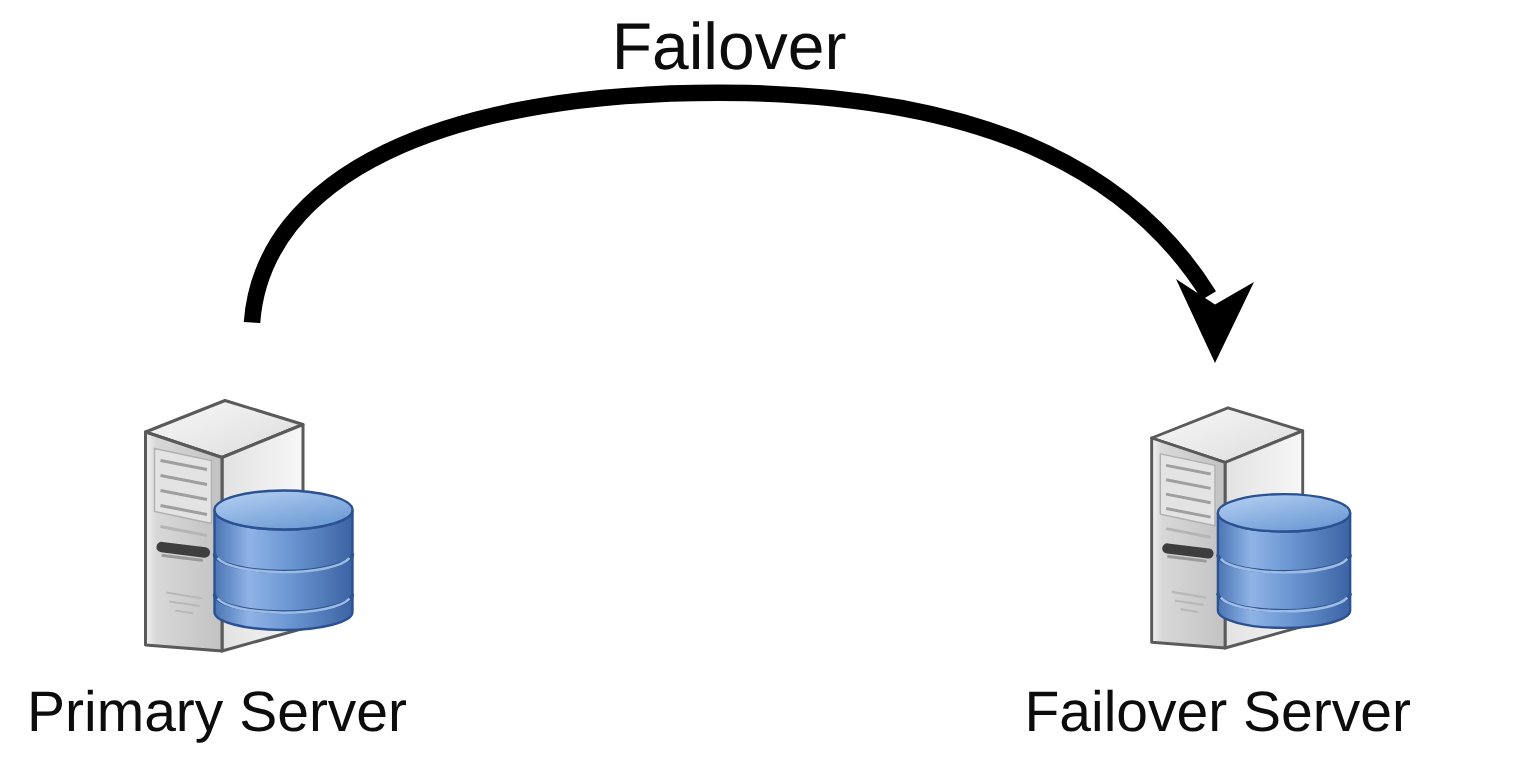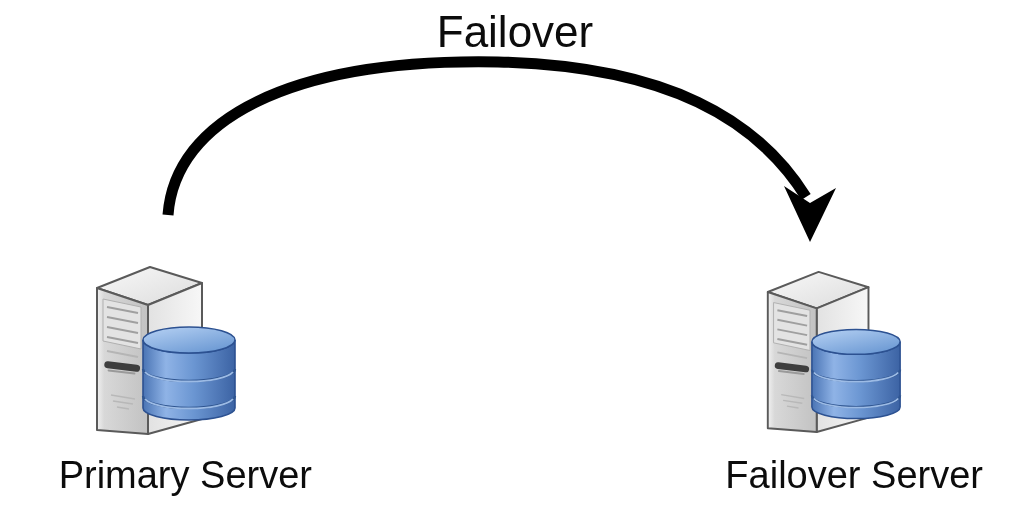--- a/index.html
+++ b/index.html
@@ -1,28 +1,28 @@
 <!DOCTYPE html>
 <html><head>
 <meta charset="utf-8">
 <style>
   html,body{margin:0;padding:0;background:#ffffff;}
   .canvas{
     position:relative;width:1024px;height:516px;background:#ffffff;overflow:hidden;
     font-family:"Liberation Sans", sans-serif;color:#0c0c0c;
   }
   .diagram-title{
-    position:absolute;top:7px;left:515px;transform:translateX(-50%);
+    position:absolute;top:7px;left:486px;transform:translateX(-50%);
     font-size:44px;line-height:1.15;font-weight:400;color:#0c0c0c;white-space:nowrap;
   }
   .arrow-layer{position:absolute;left:0;top:0;pointer-events:none;}
   .node{position:absolute;}
   .node-icon{position:absolute;top:0;display:block;}
   .node-label{
-    position:absolute;left:0;right:0;text-align:right;
+    position:absolute;left:0;right:0;text-align:left;
     font-size:38px;line-height:1.2;font-weight:400;color:#0c0c0c;white-space:nowrap;
   }
   .defs-holder{position:absolute;width:0;height:0;overflow:hidden;}
 </style>
 </head>
 <body>
 
 <div class="canvas">
 
   <svg class="defs-holder" aria-hidden="true">

